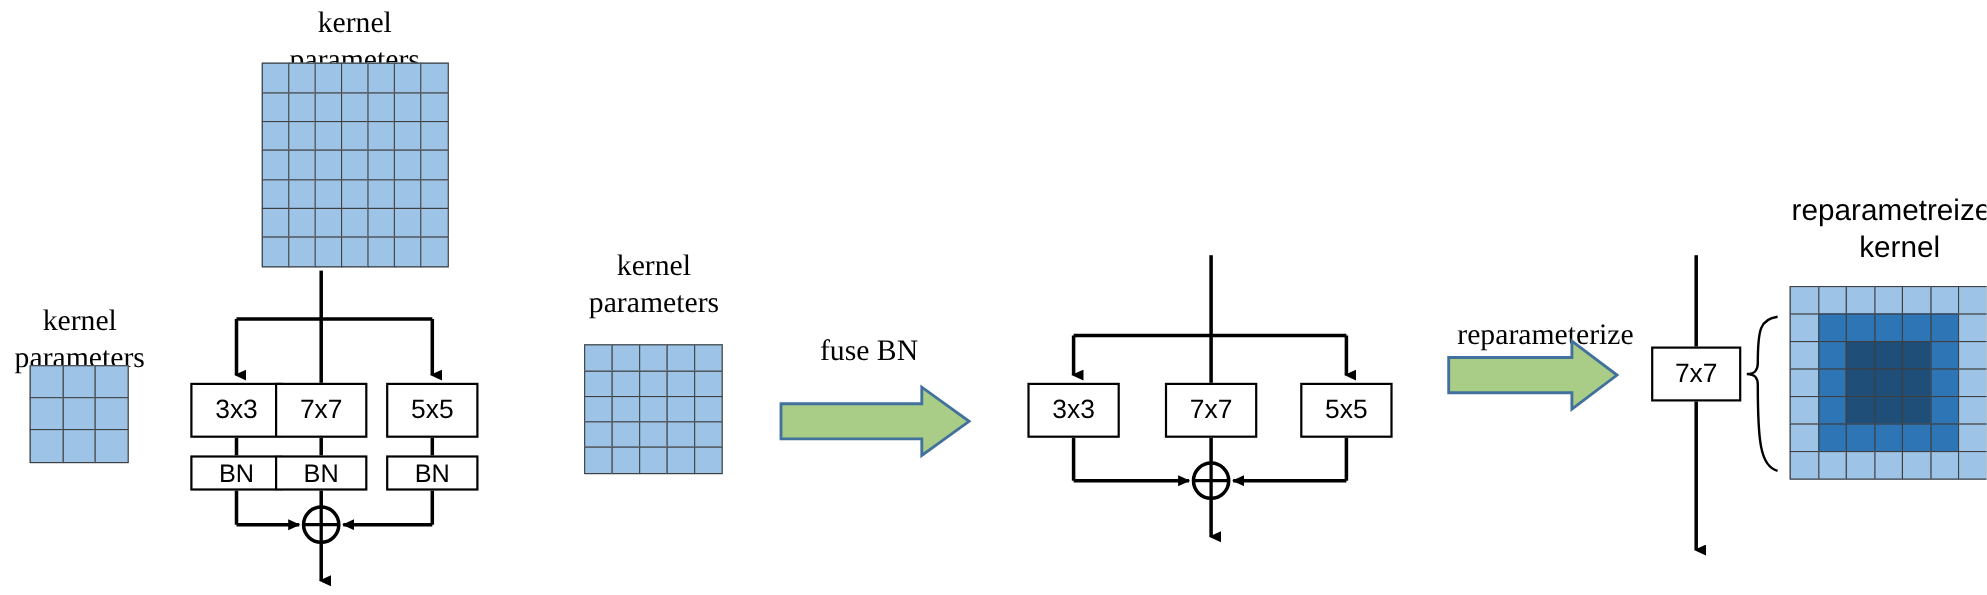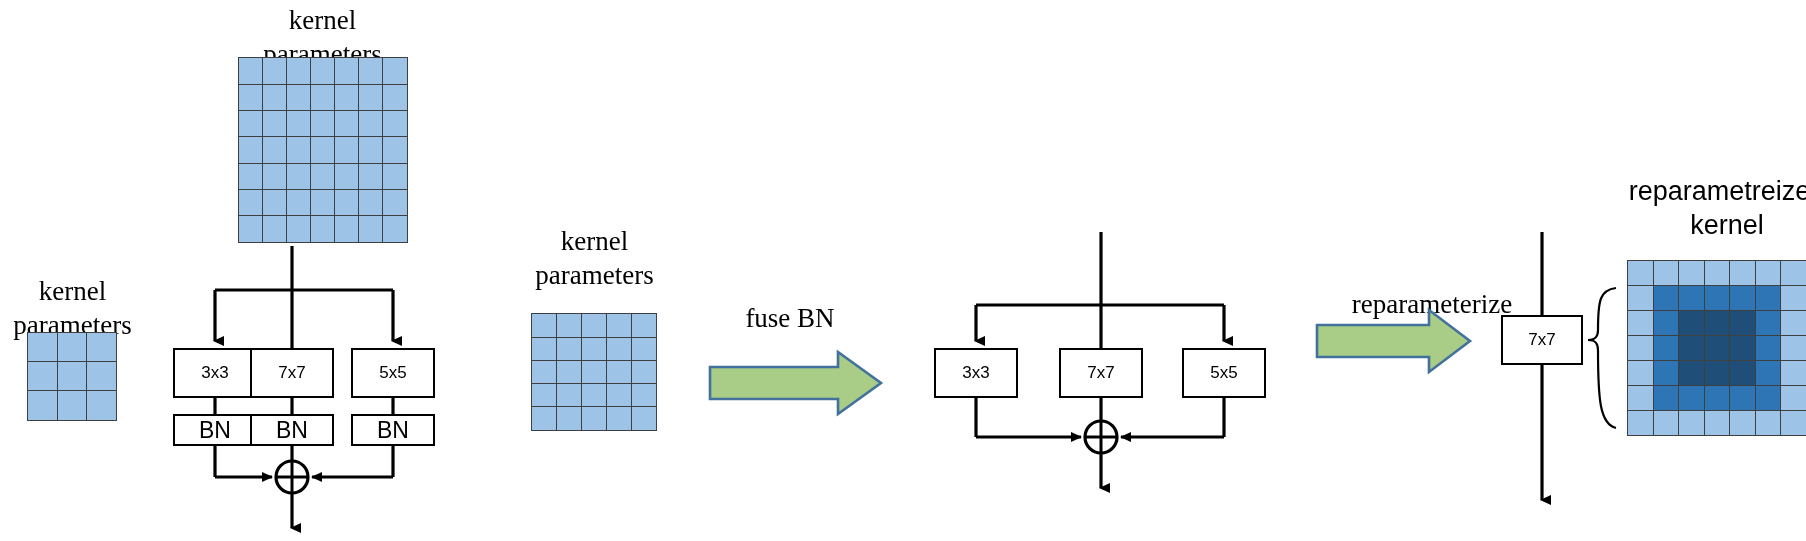--- a/index.html
+++ b/index.html
@@ -48,21 +48,21 @@
   }
   .opbox {
     position: absolute;
     box-sizing: border-box;
     background: #ffffff;
     border: 2.6px solid #000000;
     display: flex;
     align-items: center;
     justify-content: center;
     font-family: "Liberation Sans", sans-serif;
-    font-size: 17px;
+    font-size: 24px;
     color: #000000;
     user-select: none;
   }
   .opbox.small {
     font-size: 23px;
     border-width: 2.4px;
     text-align: center;
   }
   svg.overlay {
     position: absolute;
@@ -187,21 +187,21 @@
   <div class="opbox small" style="left:250px; top:414px; width:84px; height:32px;">BN</div>
   <div class="opbox small" style="left:351px; top:414px; width:84px; height:32px;">BN</div>
 
   <div class="opbox" style="left:934px; top:348px; width:84px; height:50px;">3x3</div>
   <div class="opbox" style="left:1059px; top:348px; width:84px; height:50px;">7x7</div>
   <div class="opbox" style="left:1182px; top:348px; width:84px; height:50px;">5x5</div>
 
   <div class="opbox" style="left:1501px; top:315px; width:82px; height:50px;">7x7</div>
 
   <div class="serif-label" style="left:690px; top:302px; width:200px;">fuse BN</div>
-  <div class="serif-label" style="left:1307px; top:288px; width:250px;">reparameterize</div>
+  <div class="serif-label" style="left:1280px; top:288px; width:250px;">reparameterize</div>
 
   <div class="sans-label" style="left:1577px; top:175px; width:300px;">reparametreized
 kernel</div>
   <div class="grid" id="kernel-reparam" style="left:1627px; top:260px; width:180px; height:176px;
               grid-template-columns:repeat(7,1fr); grid-template-rows:repeat(7,1fr);">
       <div class="cell" style="background: rgb(157, 195, 230);"></div>
       <div class="cell" style="background: rgb(157, 195, 230);"></div>
       <div class="cell" style="background: rgb(157, 195, 230);"></div>
       <div class="cell" style="background: rgb(157, 195, 230);"></div>
       <div class="cell" style="background: rgb(157, 195, 230);"></div>

